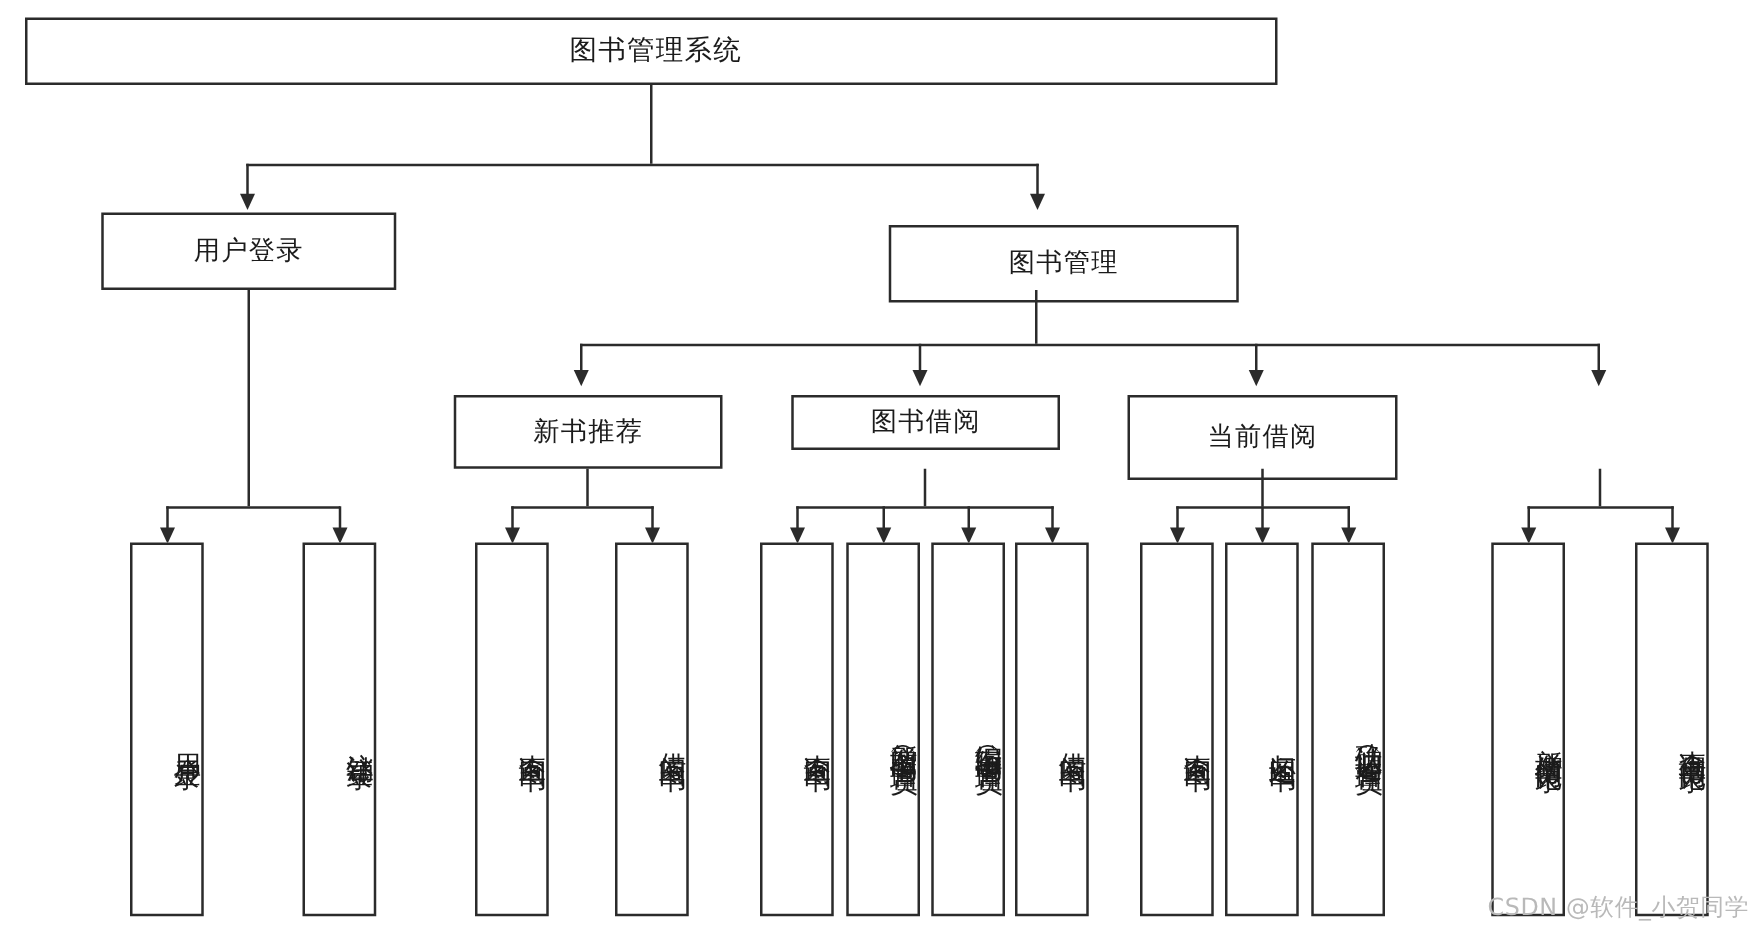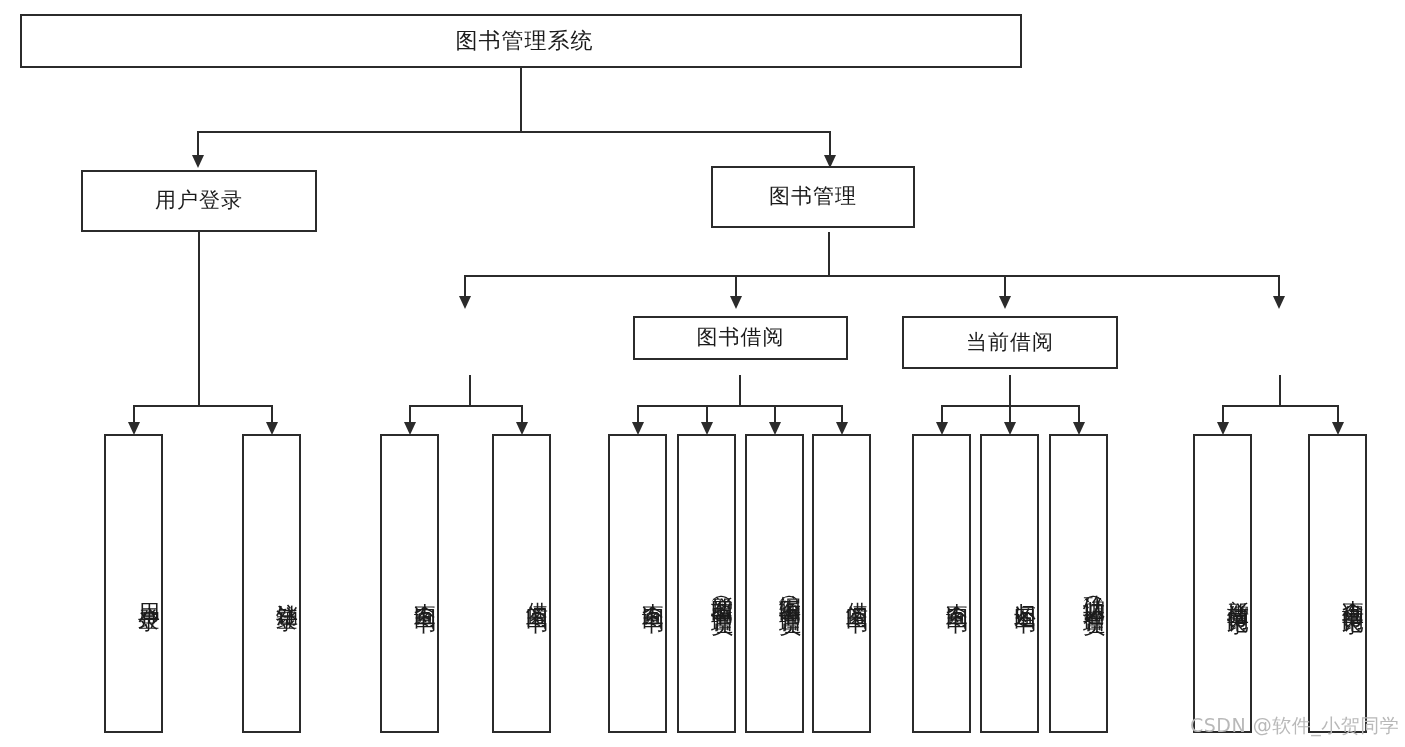--- a/index.html
+++ b/index.html
@@ -74,42 +74,43 @@
   <div class="ln vln" style="left:520px;top:68px;height:63px;"></div>
 
   <div class="ln hln" style="left:197px;top:131px;width:634px;"></div>
 
   <div class="ln vln" style="left:197px;top:131px;height:26px;"></div>
   <div class="arrow" style="left:192px;top:155px;"></div>
   <div class="ln vln" style="left:829px;top:131px;height:26px;"></div>
   <div class="arrow" style="left:824px;top:155px;"></div>
 
   <div class="node h" style="left:81px;top:170px;width:236px;height:62px;">用户登录</div>
-  <div class="node h" style="left:711px;top:166px;width:204px;height:62px;">图书管理</div>
+  <div class="node h" style="left:711px;top:180px;width:280px;height:62px;">图书管理</div>
 
   <div class="ln vln" style="left:198px;top:232px;height:173px;"></div>
   <div class="ln hln" style="left:133px;top:405px;width:139px;"></div>
   <div class="ln vln" style="left:133px;top:405px;height:19px;"></div>
   <div class="arrow" style="left:128px;top:422px;"></div>
   <div class="ln vln" style="left:271px;top:405px;height:19px;"></div>
   <div class="arrow" style="left:266px;top:422px;"></div>
 
   <div class="ln vln" style="left:828px;top:232px;height:43px;"></div>
   <div class="ln hln" style="left:464px;top:275px;width:816px;"></div>
   <div class="ln vln" style="left:464px;top:275px;height:23px;"></div>
   <div class="arrow" style="left:459px;top:296px;"></div>
   <div class="ln vln" style="left:735px;top:275px;height:23px;"></div>
   <div class="arrow" style="left:730px;top:296px;"></div>
   <div class="ln vln" style="left:1004px;top:275px;height:23px;"></div>
   <div class="arrow" style="left:999px;top:296px;"></div>
   <div class="ln vln" style="left:1278px;top:275px;height:23px;"></div>
   <div class="arrow" style="left:1273px;top:296px;"></div>
 
+  <div class="node h" style="left:363px;top:316px;width:215px;height:59px;">新书推荐</div>
   <div class="node h" style="left:633px;top:316px;width:215px;height:44px;">图书借阅</div>
-  <div class="node h" style="left:902px;top:316px;width:216px;height:53px;">当前借阅</div>
+  <div class="node h" style="left:902px;top:316px;width:216px;height:68px;">当前借阅</div>
 
   <div class="ln vln" style="left:469px;top:375px;height:30px;"></div>
   <div class="ln hln" style="left:409px;top:405px;width:114px;"></div>
   <div class="ln vln" style="left:409px;top:405px;height:19px;"></div>
   <div class="arrow" style="left:404px;top:422px;"></div>
   <div class="ln vln" style="left:521px;top:405px;height:19px;"></div>
   <div class="arrow" style="left:516px;top:422px;"></div>
 
   <div class="ln vln" style="left:739px;top:375px;height:30px;"></div>
   <div class="ln hln" style="left:637px;top:405px;width:206px;"></div>

